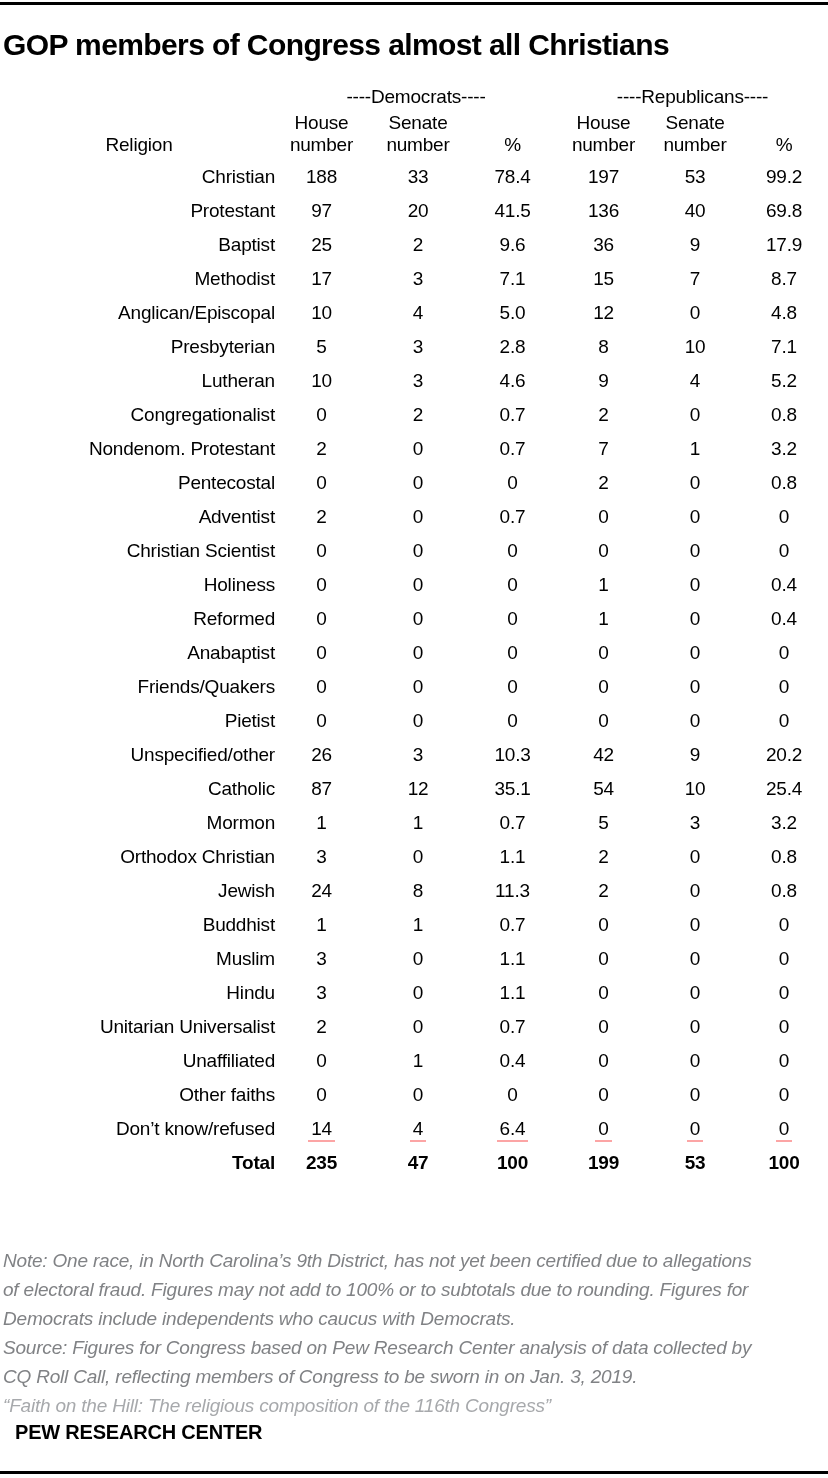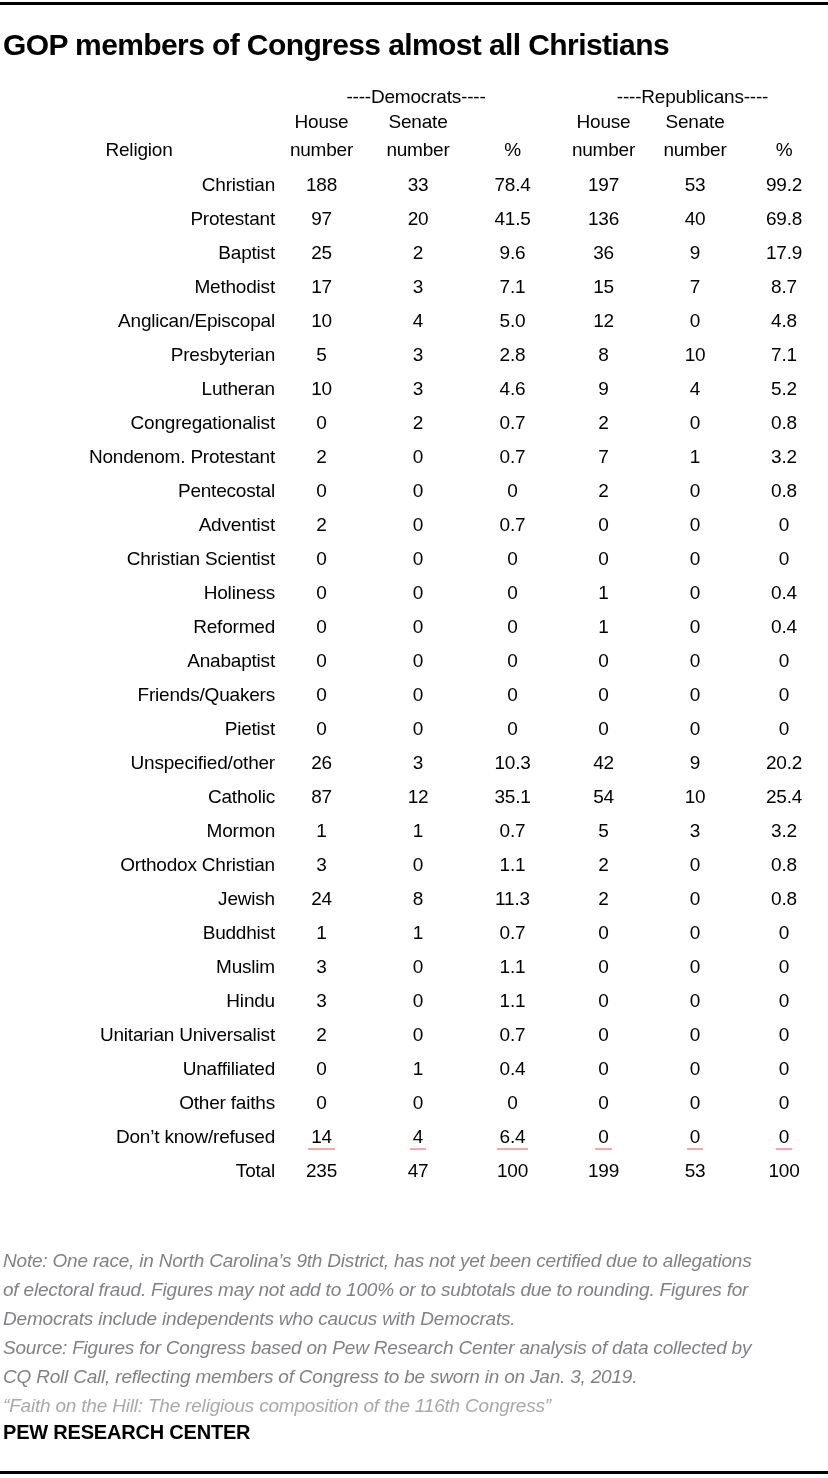--- a/index.html
+++ b/index.html
@@ -44,28 +44,28 @@
     font-size: 19px;
     letter-spacing: -0.2px;
   }
   table.data th, table.data td {
     padding: 0;
     margin: 0;
     font-weight: normal;
   }
   thead th { font-weight: bold; vertical-align: bottom; }
   tr.group-row th { height: 22px; text-align: center; white-space: nowrap; }
-  tr.colhead-row th { height: 52px; text-align: center; line-height: 28px; padding-bottom: 4px; margin-top: 16px; }
+  tr.colhead-row th { height: 52px; text-align: center; line-height: 22px; padding-bottom: 4px; margin-top: 16px; }
   tr.colhead-row th.religion-h { text-align: center; padding-left: 3px; white-space: nowrap; }
   tbody td { height: 34px; text-align: center; line-height: 34px; white-space: nowrap; }
   tbody td.label { text-align: right; }
   td.indent-0 { padding-left: 3px; }
   td.indent-1 { padding-left: 27px; }
   td.indent-2 { padding-left: 52px; }
-  tr.total-row td { font-weight: normal; }
+  tr.total-row td { font-weight: bold; }
   span.u {
     display: inline-block;
     line-height: 22px;
     border-bottom: 2px solid #fca5a5;
     padding: 0 3px;
   }
 
   .footer {
     position: absolute;
     top: 1246px;
@@ -74,21 +74,21 @@
     font-size: 19px;
     line-height: 29px;
     letter-spacing: -0.2px;
     font-style: italic;
   }
   .note-block, .source-block { color: #808285; }
   .report-line { color: #a7a9ac; }
   .wordmark {
     position: absolute;
     top: 1421px;
-    left: 3px;
+    left: 15px;
     font-size: 20px;
     font-weight: bold;
     letter-spacing: -0.2px;
     color: #000000;
   }
 </style>
 </head>
 <body>
 
 <div class="canvas">

